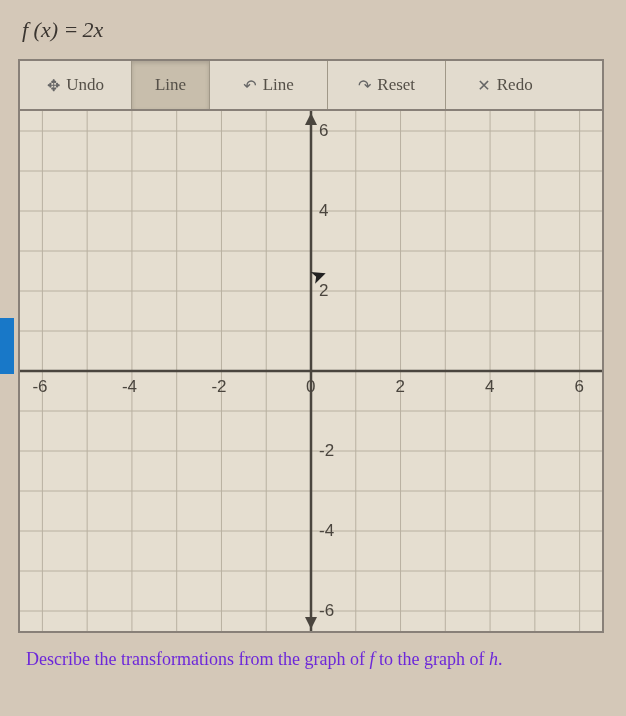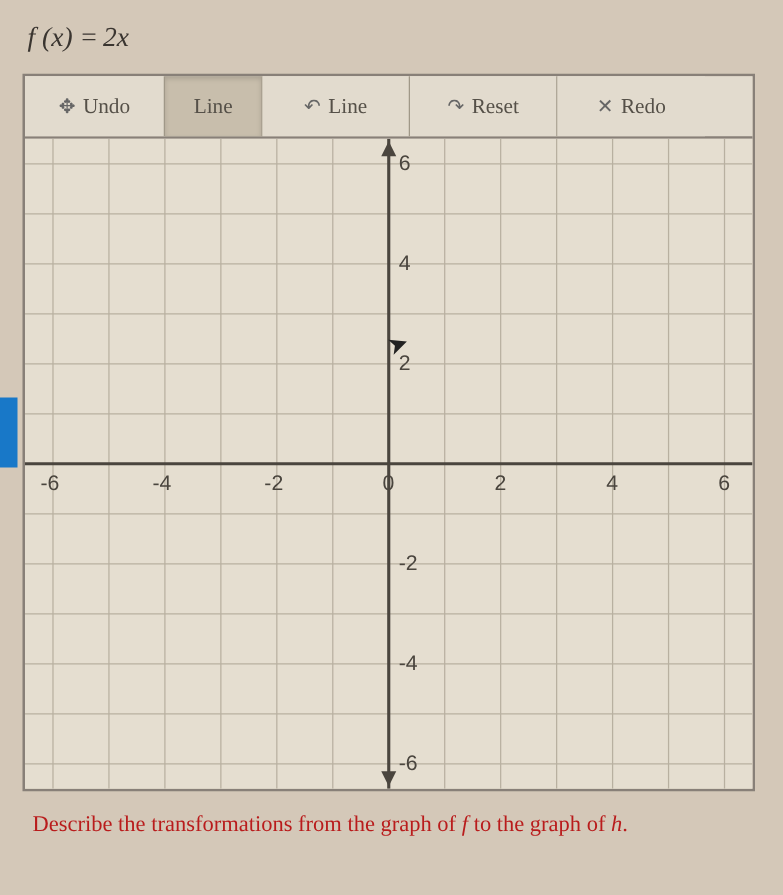--- a/index.html
+++ b/index.html
@@ -58,21 +58,21 @@
     svg.grid { position: absolute; top: 0; left: 0; }
     .axis-label {
       position: absolute;
       font-size: 17px;
       color: #4a453e;
       font-family: Arial, sans-serif;
     }
     .question {
       padding: 16px 10px 0 14px;
       font-size: 18px;
-      color: #b91c1c;
+      color: #6d28d9;
     }
     .question .ital { font-style: italic; }
     .side-tab {
       position: absolute;
       left: 0;
       top: 318px;
       width: 14px;
       height: 56px;
       background: #1878c8;
     }

